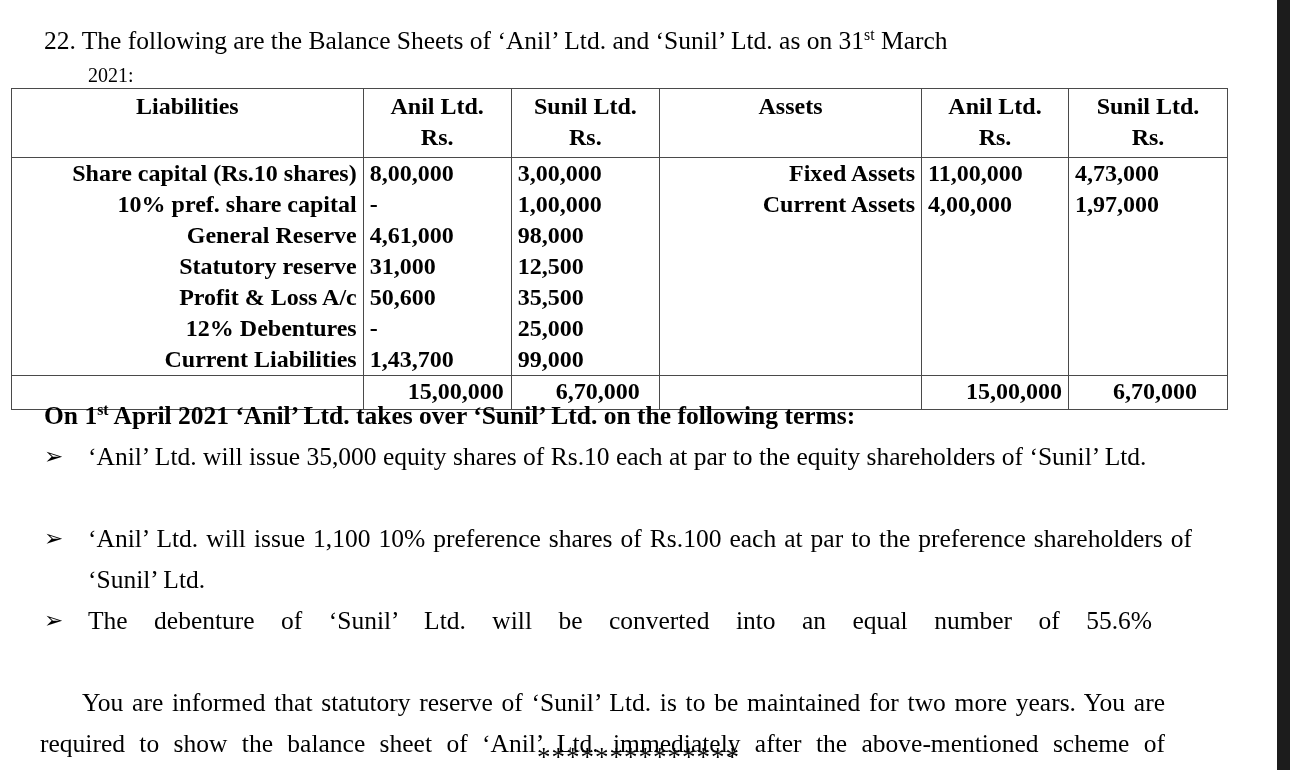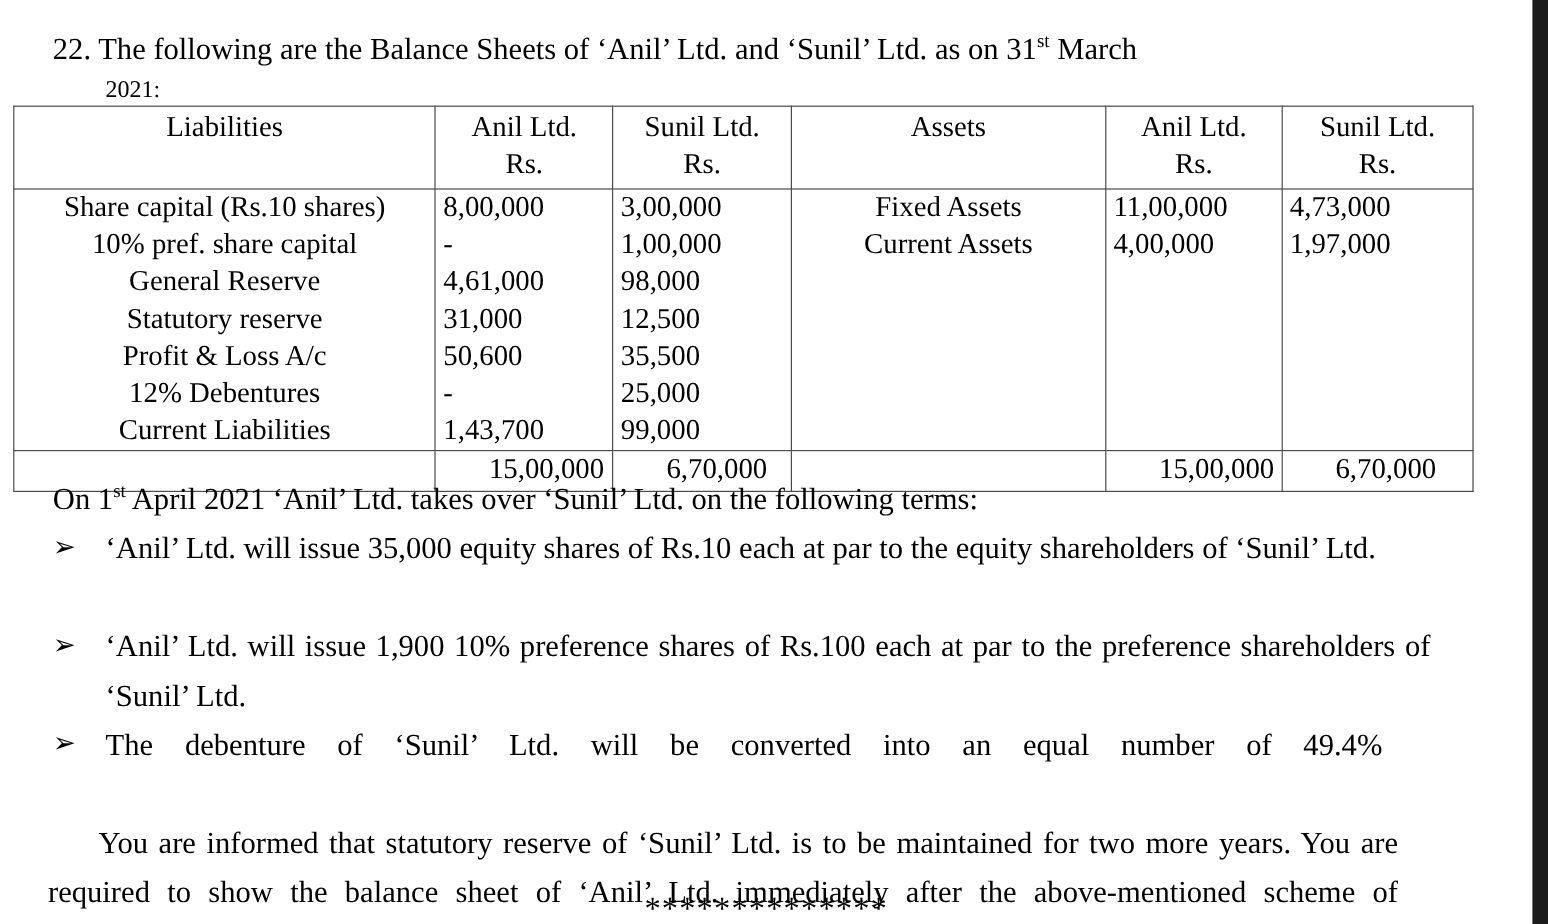--- a/index.html
+++ b/index.html
@@ -64,61 +64,62 @@
     left: 11px;
     top: 88px;
     width: 1217px;
     border-collapse: collapse;
     font-size: 24px;
     line-height: 31px;
   }
   table.bs td, table.bs th {
     border: 1px solid #4a4a4a;
     padding: 0 6px;
-    font-weight: normal;
+    font-weight: bold;
     vertical-align: top;
   }
   table.bs th.hd {
     text-align: center;
     height: 66px;
     vertical-align: top;
     padding-top: 2px;
   }
   table.bs th.hd .l1 { display: block; }
   table.bs th.hd .l2 { display: block; }
 
   
   col.c-liab   { width: 354px; }
   col.c-a1     { width: 148px; }
   col.c-s1     { width: 149px; }
   col.c-asset  { width: 266px; }
   col.c-a2     { width: 140px; }
   col.c-s2     { width: 160px; }
 
-  td.lbl  { text-align: center;  padding-left: 10px; }
+  td.lbl  { text-align: right;  padding-left: 10px; }
   td.num  { text-align: left; padding-right: 12px; }
 
   .body-row td { height: 31px; }
 
   
   td.stack { padding-top: 2px; padding-bottom: 2px; }
   td.stack div { height: 31px; white-space: nowrap; overflow: hidden; }
 
   tr.total td { height: 33px; padding-left: 44px; }
 
   
   .para {
     position: absolute;
     font-size: 25.5px;
     line-height: 41px;
   }
   .p-intro {
     left: 44px;
     top: 395px;
     width: 1150px;
+    font-weight: bold;
   }
 
   .bullet {
     position: absolute;
     font-size: 25.5px;
     line-height: 41px;
   }
   .bullet .marker {
     position: absolute;
     left: 0;
@@ -258,27 +259,27 @@
 
   <div class="para p-intro"><span>On 1</span><sup>st</sup><span> April 2021 ‘Anil’ Ltd. takes over ‘Sunil’ Ltd. on the following terms:</span></div>
 
   <div class="bullet b1">
     <span class="marker">➢</span>
     <span class="btext">‘Anil’ Ltd. will issue 35,000 equity shares of Rs.10 each at par to the equity shareholders of ‘Sunil’ Ltd.</span>
   </div>
 
   <div class="bullet b2">
     <span class="marker">➢</span>
-    <span class="btext">‘Anil’ Ltd. will issue 1,900 10% preference shares of Rs.100 each at par to the preference shareholders of ‘Sunil’ Ltd.</span>
+    <span class="btext">‘Anil’ Ltd. will issue 1,100 10% preference shares of Rs.100 each at par to the preference shareholders of ‘Sunil’ Ltd.</span>
   </div>
 
   <div class="bullet b3">
     <span class="marker">➢</span>
     <span class="btext">
-      <span class="just-line">The debenture of ‘Sunil’ Ltd. will be converted into an equal number of 49.4%</span>
+      <span class="just-line">The debenture of ‘Sunil’ Ltd. will be converted into an equal number of 55.6%</span>
     </span>
   </div>
 
   <div class="para p-close">You are informed that statutory reserve of ‘Sunil’ Ltd. is to be maintained for two more years. You are required to show the balance sheet of ‘Anil’ Ltd. immediately after the above-mentioned scheme of amalgamation has been implemented assuming that the amalgamation is in the nature of merger</div>
 
   <div class="stars">**************</div>
 
 </div>
 
 <div class="scan-edge"></div>

